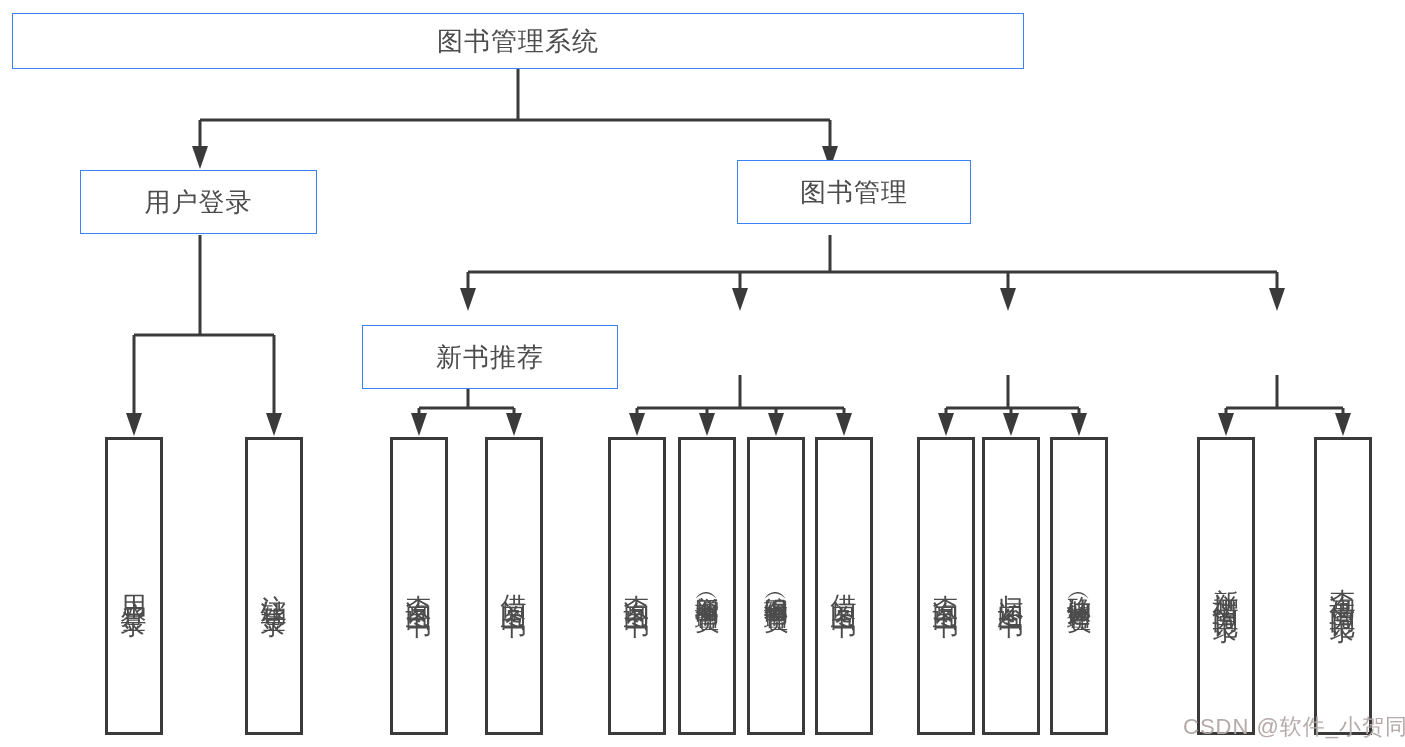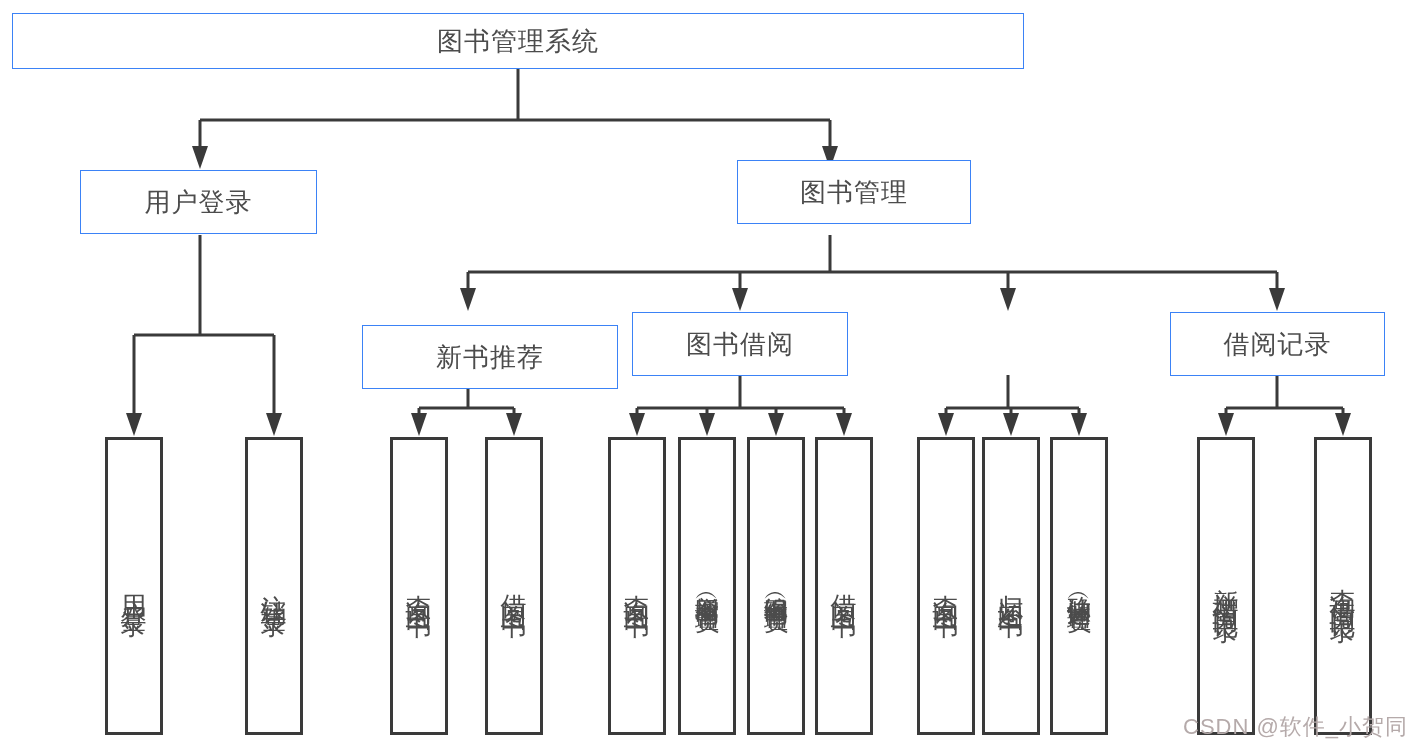--- a/index.html
+++ b/index.html
@@ -95,22 +95,20 @@
     <use href="#arr" x="1226" y="436"></use>
     <use href="#arr" x="1343" y="436"></use>
   </svg>
 
   <div class="node root">图书管理系统</div>
 
   <div class="node h" style="left:80px; top:170px; width:237px;">用户登录</div>
   <div class="node h" style="left:713px; top:160px; width:234px;margin-left:24px;">图书管理</div>
 
   <div class="node h" style="left:362px; top:325px; width:256px;">新书推荐</div>
-  <div class="node h" style="left:632px; top:312px; width:216px;">图书借阅</div>
-  <div class="node h" style="left:1170px; top:312px; width:215px;">借阅记录</div>
 
   <div class="leaf" style="left:105px;">
     <span>用户登录</span>
   </div>
   <div class="leaf" style="left:245px;">
     <span>注销登录</span>
   </div>
 
   <div class="leaf" style="left:390px;">
     <span>查询图书</span>

